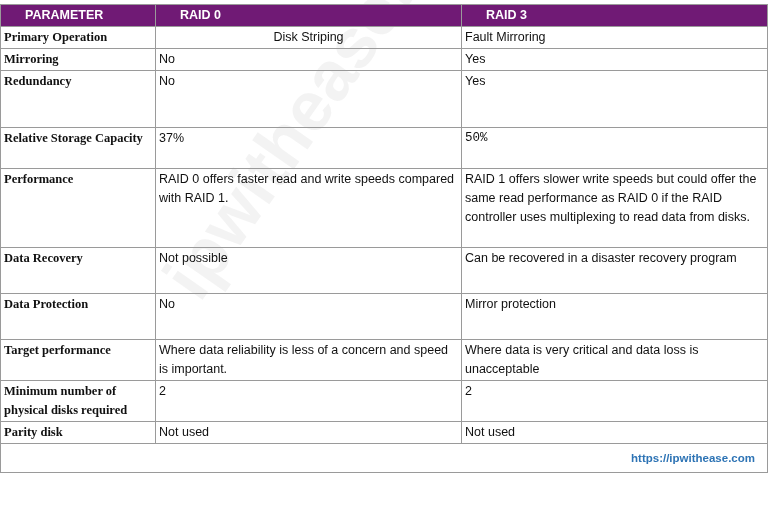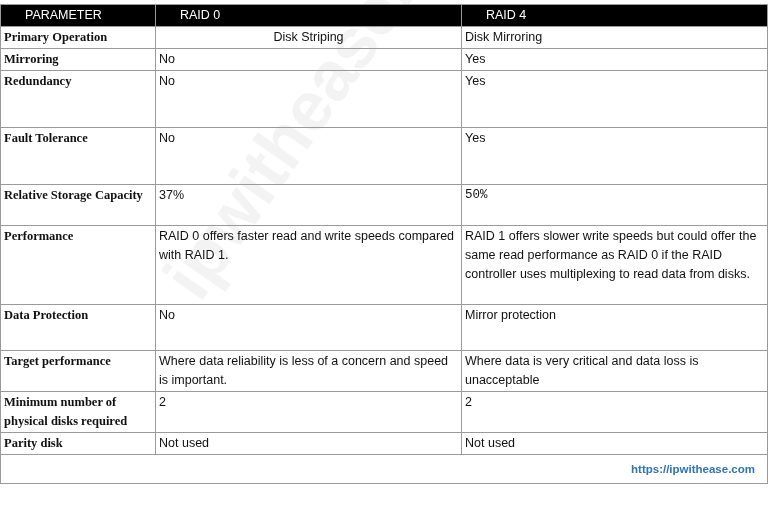--- a/index.html
+++ b/index.html
@@ -2,21 +2,21 @@
 <html><head>
 <meta charset="utf-8">
 <style>
   html, body { margin: 0; padding: 0; background: #ffffff; }
   body { width: 768px; height: 506px; position: relative; overflow: hidden;
          font-family: "Liberation Sans", sans-serif; }
   table { position: absolute; left: 0; top: 4px; width: 767px;
           border-collapse: collapse; table-layout: fixed; font-size: 12.5px; color: #111; }
   col.c0 { width: 155px; } col.c1 { width: 306px; } col.c2 { width: 306px; }
   th, td { border: 1px solid #9a9a9a; padding: 1px 3px; vertical-align: top; line-height: 19px; }
-  th { background: #000000; color: #ffffff; font-weight: normal; height: 18px; padding-left: 24px; }
+  th { background: #701a75; color: #ffffff; font-weight: bold; height: 18px; padding-left: 24px; }
   th.h0 { text-align: left; }
   th.h1, th.h2 { text-align: left; }
   td.param { font-weight: bold; font-family: Liberation Serif, serif; }
   td.foot { text-align: right; font-weight: bold; color: #2e74b5; font-size: 11.5px; padding-right: 12px; vertical-align: middle; }
   .watermark { position: absolute; left: 180px; top: 250px; transform: rotate(-55deg);
                font-size: 70px; font-weight: bold; color: rgba(200,200,200,0.22);
                white-space: nowrap; pointer-events: none; transform-origin: left center; }
 </style>
 </head>
 <body>
@@ -26,53 +26,53 @@
 <table>
   <colgroup>
       <col class="c0">
       <col class="c1">
       <col class="c2">
     </colgroup>
   <thead>
     <tr>
       <th class="h0">PARAMETER</th>
       <th class="h1">RAID 0</th>
-      <th class="h2">RAID 4</th>
+      <th class="h2">RAID 3</th>
     </tr>
   </thead>
   <tbody id="tbody">
       <tr>
         <td class="param" style="height: 19px;">Primary Operation</td>
         <td style="height: 19px; text-align: center;">Disk Striping</td>
-        <td style="height: 19px;">Disk Mirroring</td>
+        <td style="height: 19px;">Fault Mirroring</td>
       </tr>
       <tr>
         <td class="param" style="height: 19px;">Mirroring</td>
         <td style="height: 19px;">No</td>
         <td style="height: 19px;">Yes</td>
       </tr>
       <tr>
         <td class="param" style="height: 54px;">Redundancy</td>
         <td style="height: 54px;">No</td>
         <td style="height: 54px;">Yes</td>
       </tr>
       <tr>
-        <td class="param" style="height: 54px;">Fault Tolerance</td>
-        <td style="height: 54px;">No</td>
-        <td style="height: 54px;">Yes</td>
-      </tr>
-      <tr>
         <td class="param" style="height: 38px;">Relative Storage Capacity</td>
         <td style="height: 38px;">37%</td>
         <td style="height: 38px; font-family: Liberation Mono, monospace;">50%</td>
       </tr>
       <tr>
         <td class="param" style="height: 76px;">Performance</td>
         <td style="height: 76px;">RAID 0 offers faster read and write speeds compared with RAID 1.</td>
         <td style="height: 76px;">RAID 1 offers slower write speeds but could offer the same read performance as RAID 0 if the RAID controller uses multiplexing to read data from disks.</td>
+      </tr>
+      <tr>
+        <td class="param" style="height: 43px;">Data Recovery</td>
+        <td style="height: 43px;">Not possible</td>
+        <td style="height: 43px;">Can be recovered in a disaster recovery program</td>
       </tr>
       <tr>
         <td class="param" style="height: 43px; margin-left: 32px;">Data Protection</td>
         <td style="height: 43px;">No</td>
         <td style="height: 43px;">Mirror protection</td>
       </tr>
       <tr>
         <td class="param" style="height: 37px;">Target performance</td>
         <td style="height: 37px;">Where data reliability is less of a concern and speed is important.</td>
         <td style="height: 37px;">Where data is very critical and data loss is unacceptable</td>

